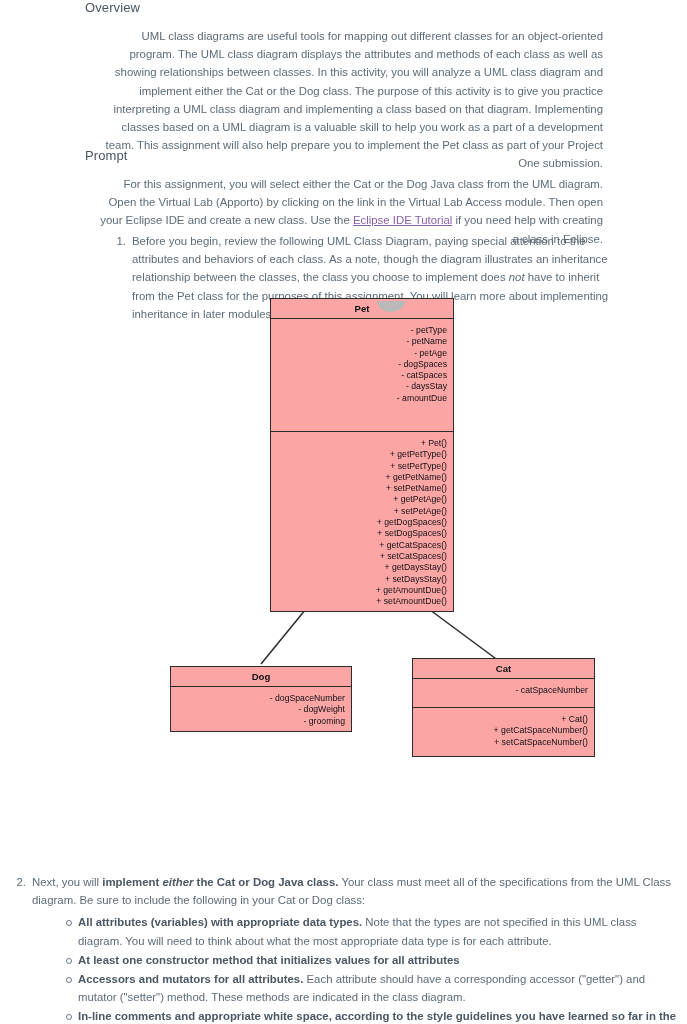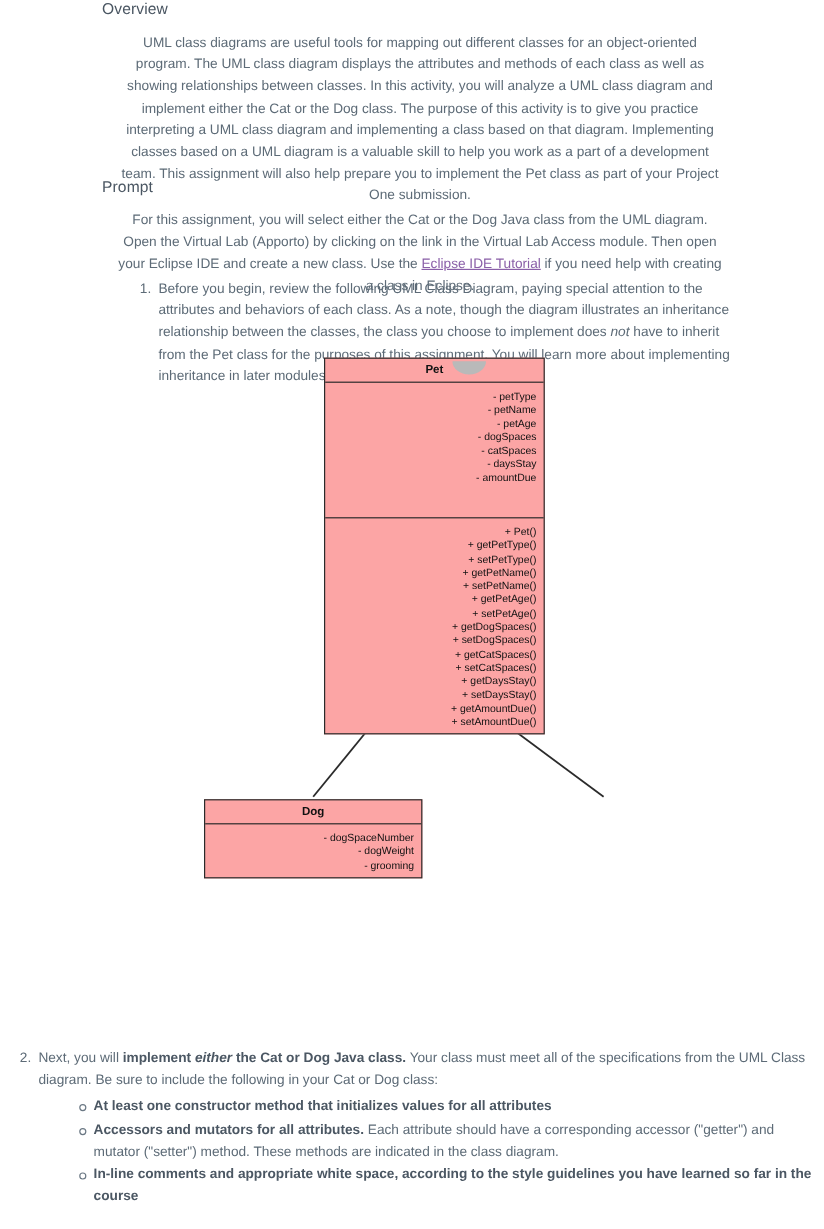--- a/index.html
+++ b/index.html
@@ -28,21 +28,21 @@
     font-weight: 400;
     color: #4a5662;
     margin: 0 0 6px 0;
     letter-spacing: .1px;
   }
   p.body-text {
     font-size: 11.4px;
     line-height: 18.2px;
     margin: 12px;
     color: #5d6b77;
-    text-align: center;
+    text-align: right;
   }
   a.inline-link {
     color: #8a5fa8;
     text-decoration: underline;
   }
 
   
   .olist {
     position: absolute;
     margin: 0;
@@ -224,27 +224,41 @@
     <div class="uml-title">
       <span>Dog</span>
     </div>
     <div class="uml-compartment attrs">
       <div class="uml-row">- dogSpaceNumber</div>
       <div class="uml-row">- dogWeight</div>
       <div class="uml-row">- grooming</div>
     </div>
   </div>
 
+  <div class="uml-class" id="class-cat">
+    <div class="uml-title">
+      <span>Cat</span>
+    </div>
+    <div class="uml-compartment attrs">
+      <div class="uml-row">- catSpaceNumber</div>
+    </div>
+    <div class="uml-compartment ops">
+      <div class="uml-row">+ Cat()</div>
+      <div class="uml-row">+ getCatSpaceNumber()</div>
+      <div class="uml-row">+ setCatSpaceNumber()</div>
+    </div>
+  </div>
 
 </div>
 
 <ol class="olist" style="left:10px; top:873px; width:672px;">
   <li class="olist-item" style="padding-left:22px;">
     <span class="olist-marker">2.</span>
     <span class="olist-body"><span>Next, you will </span><span class="b">implement </span><span class="b i">either</span><span class="b"> the Cat or Dog Java class.</span><span> Your class must meet all of the specifications from the UML Class diagram. Be sure to include the following in your Cat or Dog class:</span></span>
 
     <ul class="sublist" style="margin-left:32px;">
+      <li><span class="b">All attributes (variables) with appropriate data types.</span><span> Note that the types are not specified in this UML class diagram. You will need to think about what the most appropriate data type is for each attribute.</span></li>
       <li><span class="b">At least one constructor method that initializes values for all attributes</span><span></span></li>
       <li><span class="b">Accessors and mutators for all attributes.</span><span> Each attribute should have a corresponding accessor ("getter") and mutator ("setter") method. These methods are indicated in the class diagram.</span></li>
       <li><span class="b">In-line comments and appropriate white space, according to the style guidelines you have learned so far in the course</span><span></span></li>
     </ul>
   </li>
 </ol>
 
 </body></html>

